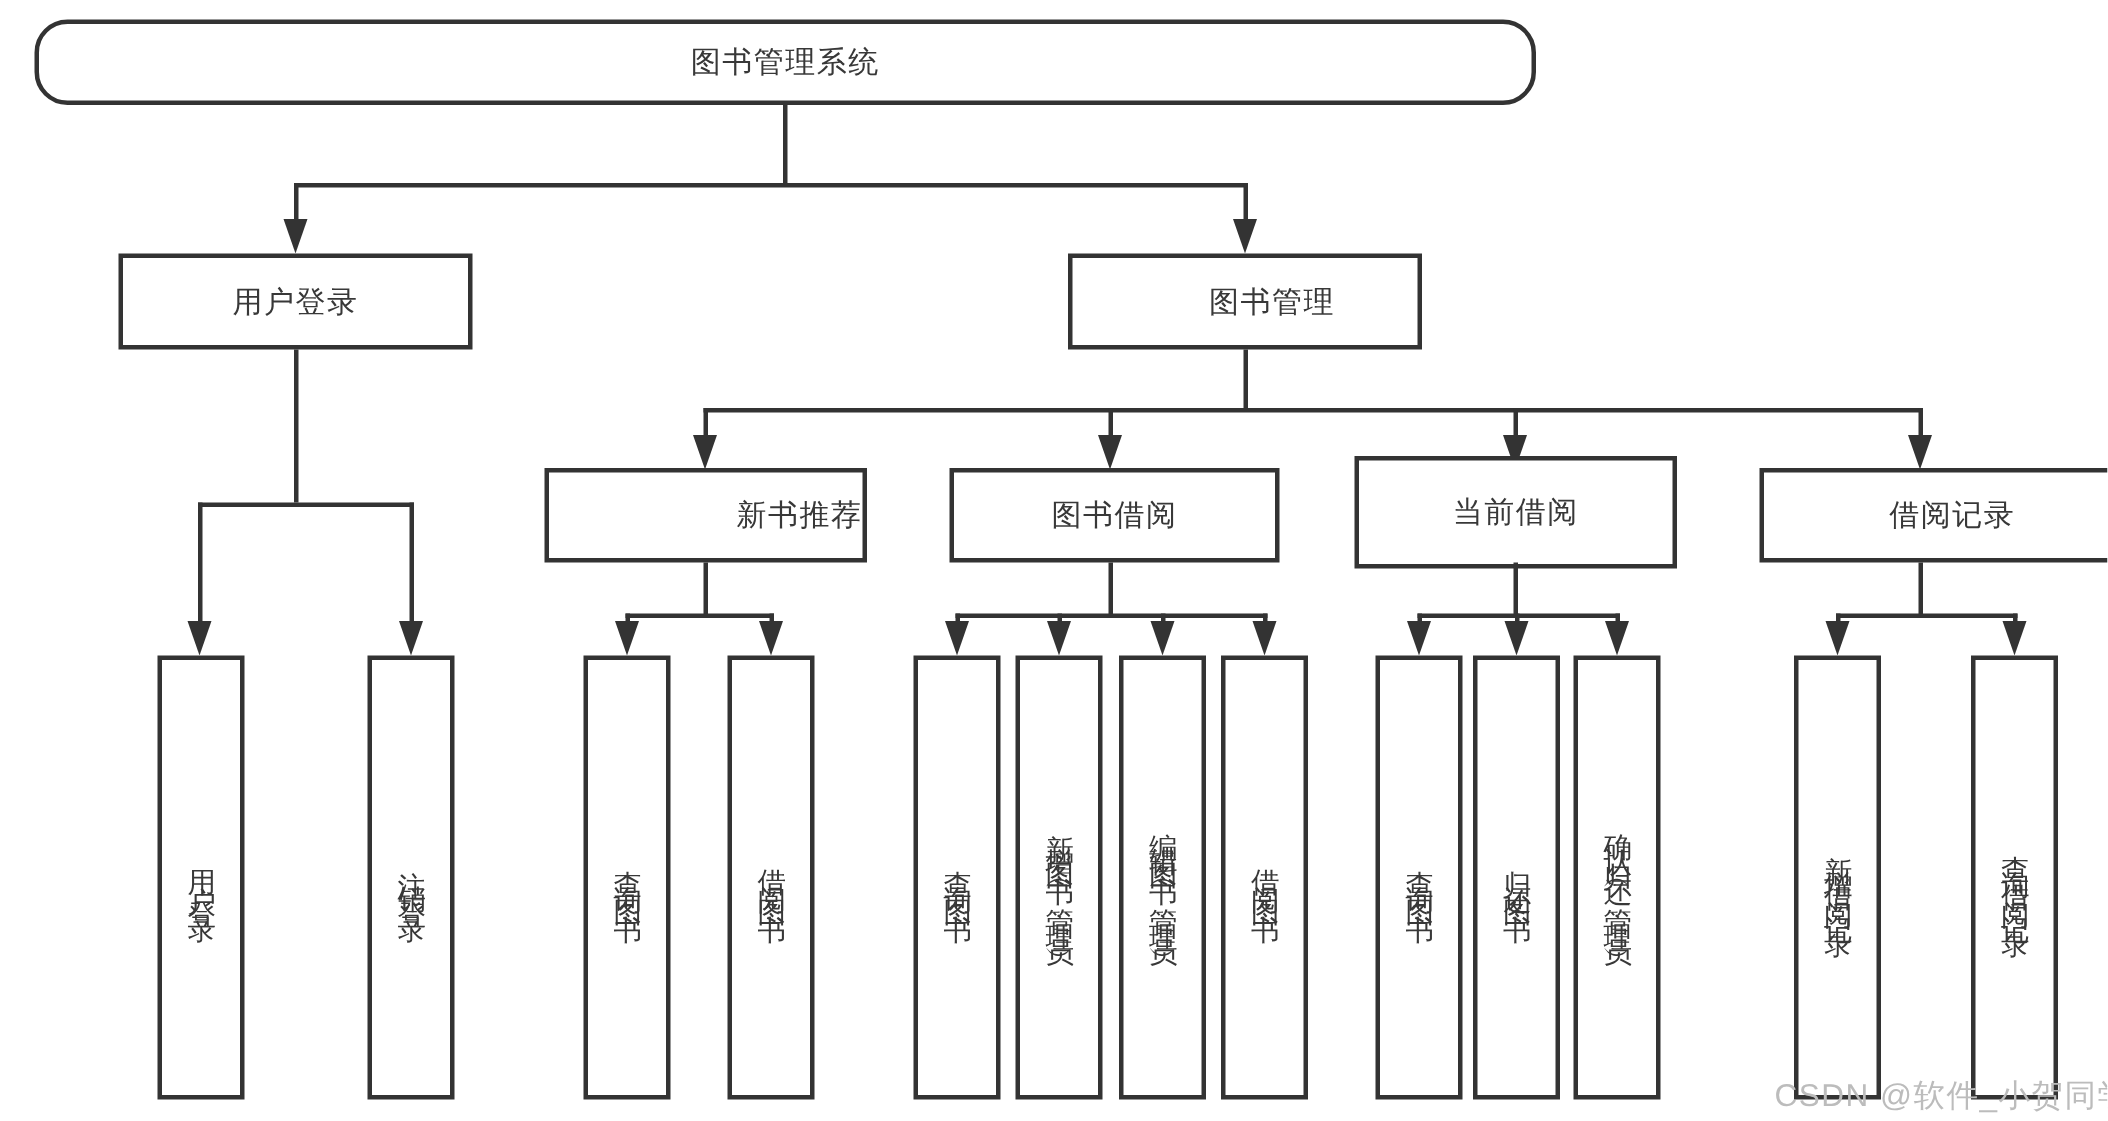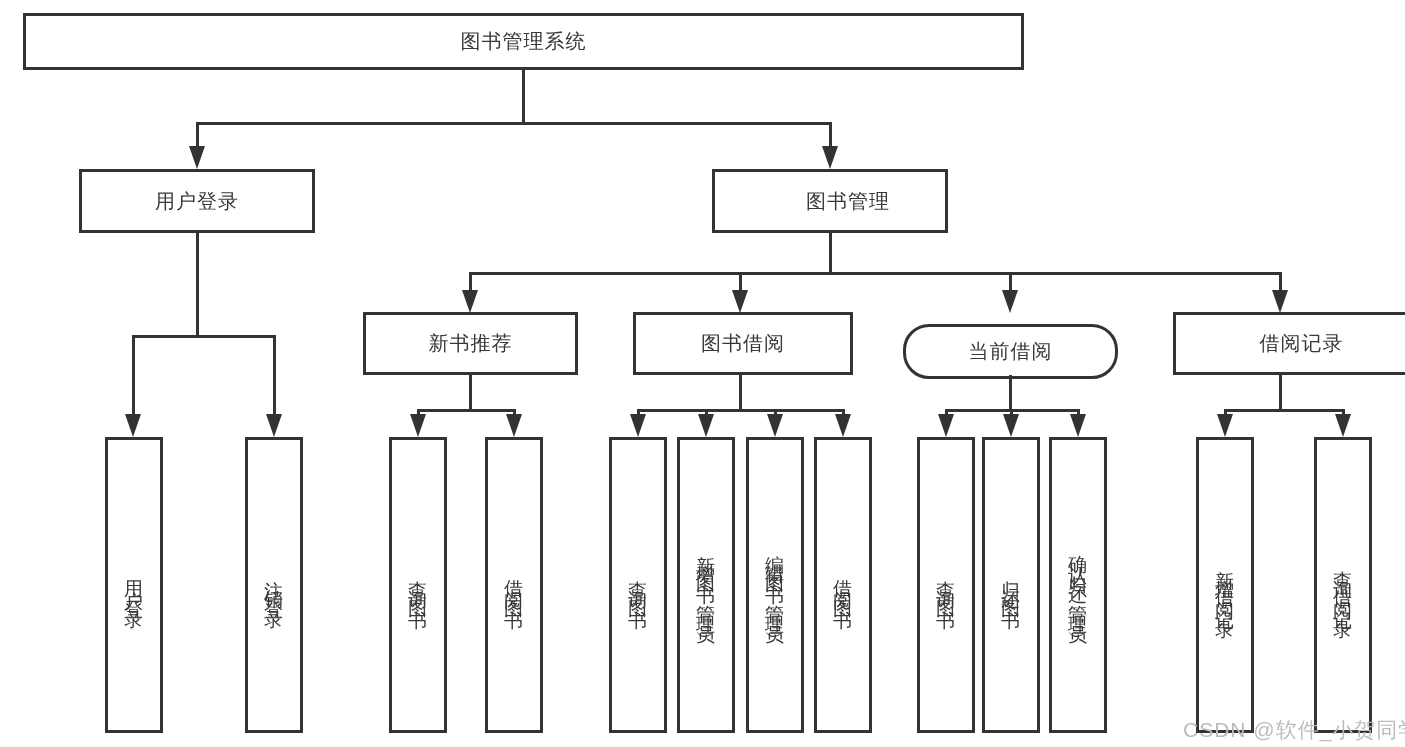--- a/index.html
+++ b/index.html
@@ -75,21 +75,21 @@
     letter-spacing: 1px;
     white-space: nowrap;
     z-index: 5;
   }
 </style>
 </head>
 <body>
 
 <div id="stage">
 
-  <div class="box" style="left:23px; top:13px; width:1001px; height:57px;">
+  <div class="box" style="left:23px; top:13px; width:1001px; height:57px;border-radius:22px;">
     <span>图书管理系统</span>
   </div>
 
   <div class="vl" style="left:521.5px; top:70px; height:54px;"></div>
   <div class="hl" style="left:196px; top:122px; width:636px;"></div>
   <div class="vl" style="left:195.5px; top:122px; height:26px;"></div>
   <div class="ah" style="left:189px; top:146px;"></div>
   <div class="vl" style="left:828.5px; top:122px; height:26px;"></div>
   <div class="ah" style="left:822px; top:146px;"></div>
 
@@ -111,27 +111,27 @@
   <div class="hl" style="left:468.5px; top:272px; width:813px;"></div>
   <div class="vl" style="left:468.5px; top:272px; height:20px;"></div>
   <div class="ah" style="left:462px; top:290px;"></div>
   <div class="vl" style="left:738.5px; top:272px; height:20px;"></div>
   <div class="ah" style="left:732px; top:290px;"></div>
   <div class="vl" style="left:1008.5px; top:272px; height:20px;"></div>
   <div class="ah" style="left:1002px; top:290px;"></div>
   <div class="vl" style="left:1278.5px; top:272px; height:20px;"></div>
   <div class="ah" style="left:1272px; top:290px;"></div>
 
-  <div class="box" style="left:363px; top:312px; width:215px; height:63px;">
+  <div class="box" style="left:363px; top:312px; width:215px; height:63px;justify-content:flex-end;">
     <span>新书推荐</span>
   </div>
   <div class="box" style="left:633px; top:312px; width:220px; height:63px;">
     <span>图书借阅</span>
   </div>
-  <div class="box" style="left:903px; top:324px; width:215px; height:55px;border-radius:26px;">
+  <div class="box" style="left:903px; top:304px; width:215px; height:75px;">
     <span>当前借阅</span>
   </div>
   <div class="box" style="left:1173px; top:312px; width:257px; height:63px;">
     <span>借阅记录</span>
   </div>
 
   <div class="vl" style="left:468.5px; top:375px; height:36px;"></div>
   <div class="vl" style="left:738.5px; top:375px; height:36px;"></div>
   <div class="vl" style="left:1008.5px; top:375px; height:36px;"></div>
   <div class="vl" style="left:1278.5px; top:375px; height:36px;"></div>

